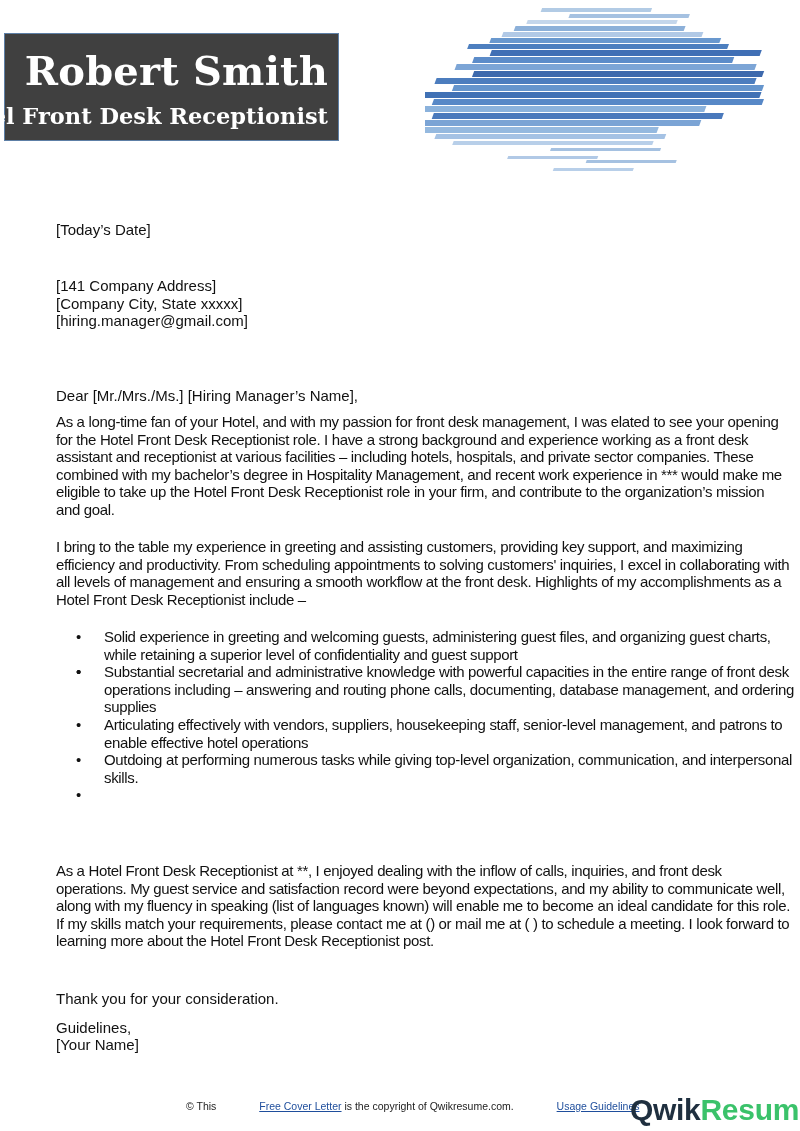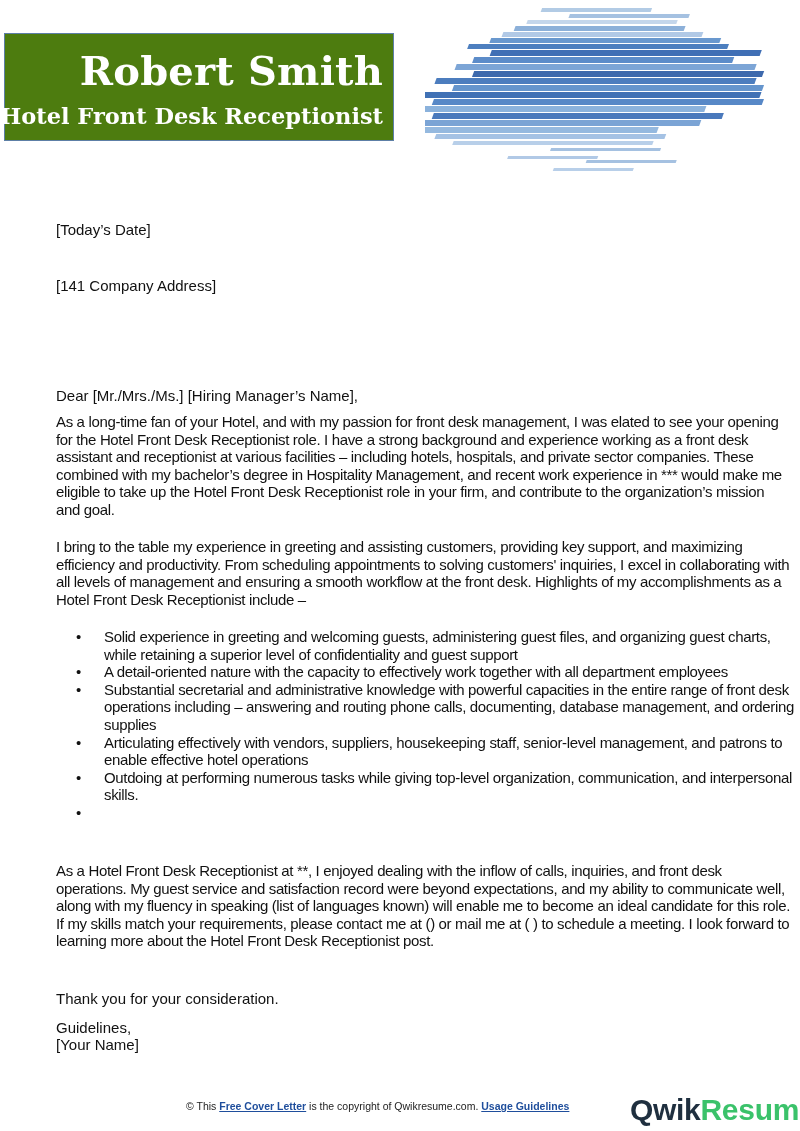--- a/index.html
+++ b/index.html
@@ -1,27 +1,27 @@
 <!DOCTYPE html>
 <html><head>
   <meta charset="utf-8">
   <style>
     html, body { margin:0; padding:0; background:#ffffff; }
     body { width:800px; height:1131px; position:relative; overflow:hidden; font-family:"Liberation Sans", sans-serif; color:#111; }
-    .header-box { position:absolute; left:4px; top:33px; width:390px; height:108px; background:#4d7c0f; border:1px solid #5d7fa6; box-sizing:border-box; }
+    .header-box { position:absolute; left:4px; top:33px; width:335px; height:108px; background:#404040; border:1px solid #5d7fa6; box-sizing:border-box; }
     .header-name { position:absolute; right:10px; top:10px; font-family:"DejaVu Serif", serif; font-weight:bold; font-size:40px; color:#fff; letter-spacing:0.2px; line-height:54px; white-space:nowrap; }
     .header-title { position:absolute; right:10px; top:66px; font-family:"DejaVu Serif", serif; font-weight:bold; font-size:22.5px; color:#fff; line-height:32px; white-space:nowrap; }
     .deco { position:absolute; left:425px; top:0; width:375px; height:200px; }
     .block { position:absolute; left:56px; width:735px; font-size:15px; line-height:17.6px; }
     .narrow { font-family:"Liberation Sans Narrow", "Liberation Sans", sans-serif; transform-origin:left top; }
     ul.bullets { position:absolute; left:76px; top:628px; width:720px; margin:0; padding:0; list-style:none; font-size:15px; line-height:17.6px; }
     ul.bullets li { position:relative; padding-left:28px; }
     ul.bullets li .dot { position:absolute; left:0; top:0; }
     .footer { position:absolute; left:186px; top:1100px; font-size:10.5px; color:#222; white-space:nowrap; }
-    .footer a { color:#1f4e9c; font-weight:bold; text-decoration:underline; }
+    .footer a { color:#1f4e9c; font-weight:normal; text-decoration:underline;margin-left:40px; }
     .logo { position:absolute; left:630px; top:1093px; font-size:30px; font-weight:bold; letter-spacing:-0.3px; white-space:nowrap; }
     .logo .q { color:#1f2f3f; }
     .logo .r { color:#3ac26a; }
   </style>
 </head>
 <body>
 
 <div class="header-box">
   <div class="header-name">Robert Smith</div>
   <div class="header-title">Hotel Front Desk Receptionist</div>
@@ -54,31 +54,33 @@
     <rect x="140" y="156" width="90" height="3" fill="#9dbbe0" opacity="0.8"></rect>
     <rect x="220" y="160" width="90" height="3" fill="#8fb2da" opacity="0.8"></rect>
     <rect x="190" y="168" width="80" height="3" fill="#a6c3e3" opacity="0.8"></rect>
   </g>
 </svg>
 
 <div class="block" style="top:221px;">[Today’s Date]</div>
 
 <div class="block" style="top:277px;">
   <div>[141 Company Address]</div>
+  <div>[Company City, State xxxxx]</div>
+  <div>[hiring.manager@gmail.com]</div>
 </div>
 
 <div class="block" style="top:387px;">Dear [Mr./Mrs./Ms.] [Hiring Manager’s Name],</div>
 
 <div class="block narrow" style="top:413px; width:735px; letter-spacing:-0.35px;">As a long-time fan of your Hotel, and with my passion for front desk management, I was elated to see your opening for the Hotel Front Desk Receptionist role. I have a strong background and experience working as a front desk assistant and receptionist at various facilities – including hotels, hospitals, and private sector companies. These combined with my bachelor’s degree in Hospitality Management, and recent work experience in *** would make me eligible to take up the Hotel Front Desk Receptionist role in your firm, and contribute to the organization’s mission and goal.</div>
 
 <div class="block narrow" style="top:538px; width:735px; letter-spacing:-0.35px;">I bring to the table my experience in greeting and assisting customers, providing key support, and maximizing efficiency and productivity. From scheduling appointments to solving customers' inquiries, I excel in collaborating with all levels of management and ensuring a smooth workflow at the front desk. Highlights of my accomplishments as a Hotel Front Desk Receptionist include –</div>
 
 <ul class="bullets narrow" style="letter-spacing:-0.35px;">
   <li><span class="dot">•</span><span>Solid experience in greeting and welcoming guests, administering guest files, and organizing guest charts, while retaining a superior level of confidentiality and guest support</span></li>
-  <li><span class="dot">•</span><span>A detail-oriented nature with the capacity to effectively work together with all department employees</span></li>
+  <li><span class="dot">•</span></li>
   <li><span class="dot">•</span><span>Substantial secretarial and administrative knowledge with powerful capacities in the entire range of front desk operations including – answering and routing phone calls, documenting, database management, and ordering supplies</span></li>
   <li><span class="dot">•</span><span>Articulating effectively with vendors, suppliers, housekeeping staff, senior-level management, and patrons to enable effective hotel operations</span></li>
   <li><span class="dot">•</span><span>Outdoing at performing numerous tasks while giving top-level organization, communication, and interpersonal skills.</span></li>
   <li><span class="dot">•</span></li>
 </ul>
 
 <div class="block narrow" style="top:862px; width:735px; letter-spacing:-0.35px;">As a Hotel Front Desk Receptionist at **, I enjoyed dealing with the inflow of calls, inquiries, and front desk operations. My guest service and satisfaction record were beyond expectations, and my ability to communicate well, along with my fluency in speaking (list of languages known) will enable me to become an ideal candidate for this role. If my skills match your requirements, please contact me at () or mail me at ( ) to schedule a meeting. I look forward to learning more about the Hotel Front Desk Receptionist post.</div>
 
 <div class="block" style="top:990px;">Thank you for your consideration.</div>
 <div class="block" style="top:1019px;">Guidelines,</div>

